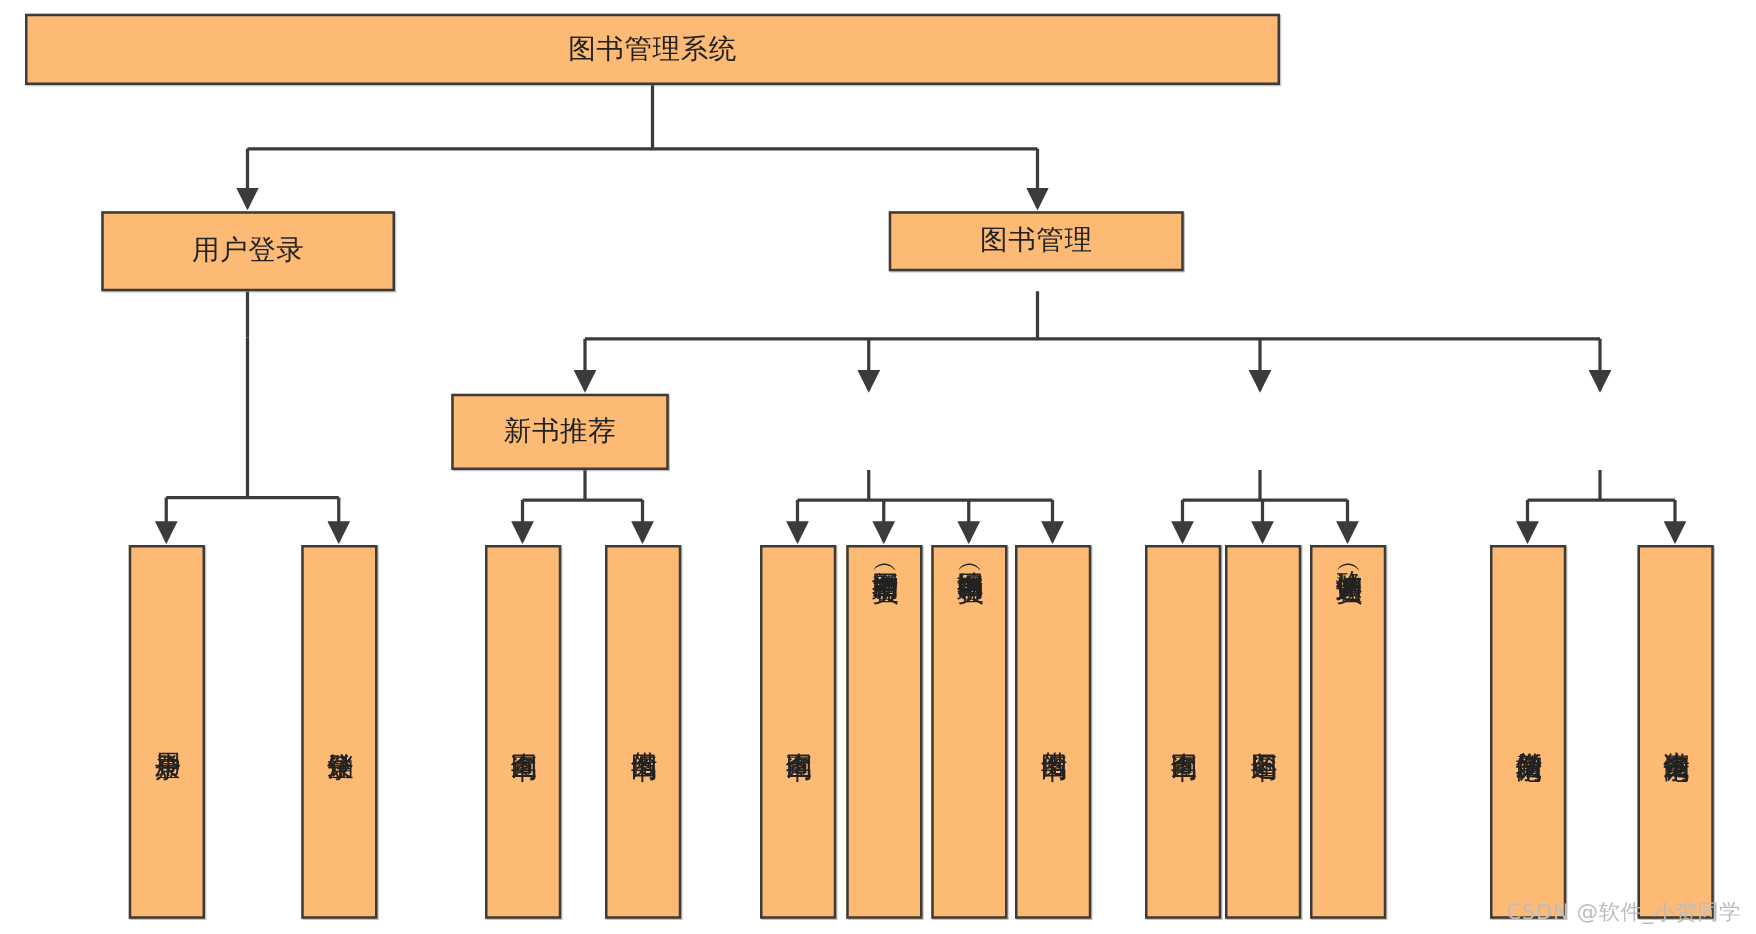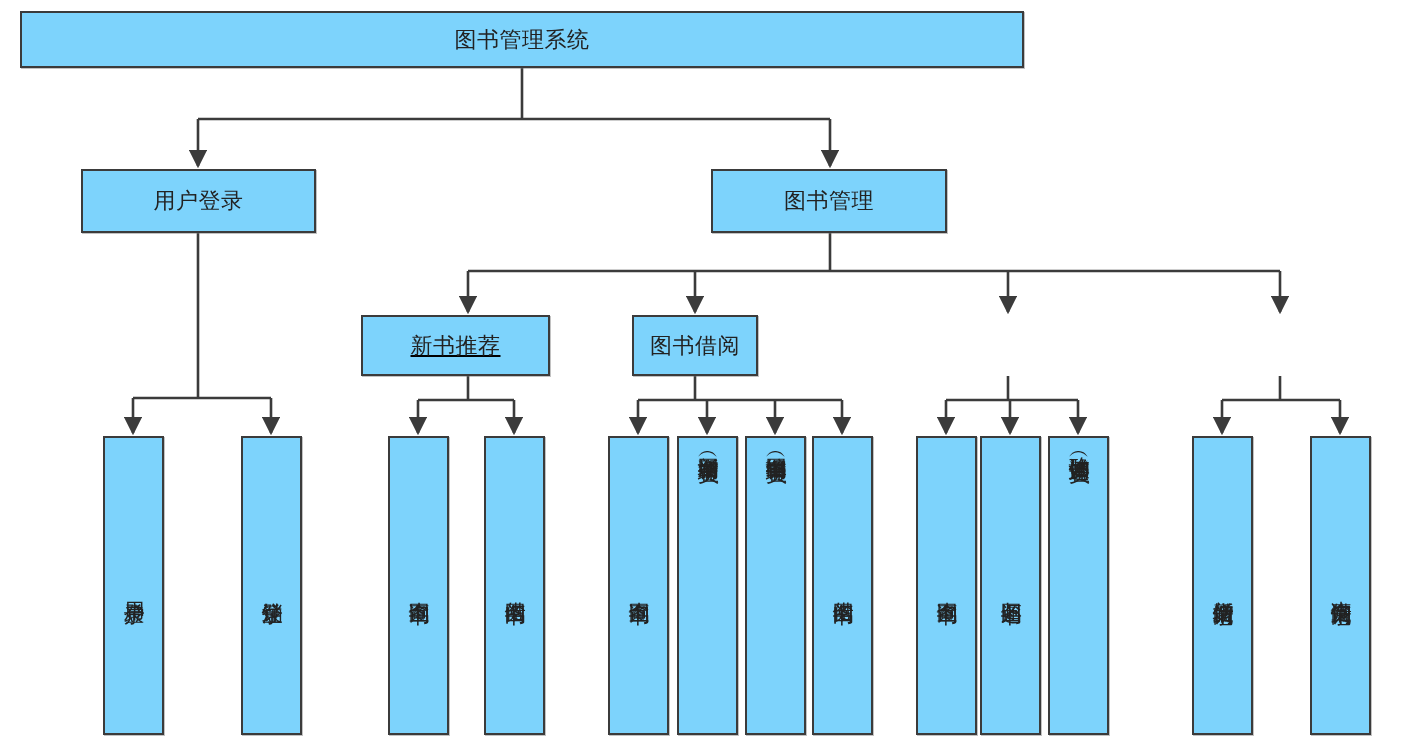--- a/index.html
+++ b/index.html
@@ -17,21 +17,21 @@
   }
   #diagram-root {
     position: relative;
     width: 1405px;
     height: 747px;
     background: #ffffff;
   }
   .node {
     position: absolute;
     box-sizing: border-box;
-    background: #7dd3fc;
+    background: #fdba74;
     border: 2px solid #3b3b3b;
     box-shadow: 1px 1px 0 0 rgba(120,120,120,0.45);
   }
   .node-h {
     display: flex;
     align-items: center;
     justify-content: center;
   }
   .node-h .node-label {
     font-size: 22px;
@@ -144,31 +144,28 @@
   </svg>
 
   <div class="node node-h" style="left:20px; top:11px; width:1004px; height:57px;">
     <span class="node-label">图书管理系统</span>
   </div>
 
   <div class="node node-h" style="left:81px; top:169px; width:235px; height:64px;">
     <span class="node-label">用户登录</span>
   </div>
 
-  <div class="node node-h" style="left:711px; top:169px; width:236px; height:64px;">
+  <div class="node node-h" style="left:711px; top:169px; width:236px; height:48px;">
     <span class="node-label">图书管理</span>
   </div>
 
-  <div class="node node-h" style="left:361px; top:315px; width:189px; height:61px;text-decoration:underline;">
+  <div class="node node-h" style="left:361px; top:315px; width:174px; height:61px;">
     <span class="node-label">新书推荐</span>
   </div>
 
-  <div class="node node-h" style="left:632px; top:315px; width:126px; height:61px;">
-    <span class="node-label">图书借阅</span>
-  </div>
 
 
 
   <div class="node node-v center-v" style="left:103px; top:436px; width:61px; height:299px;">
     <span class="node-label">用户登录</span>
   </div>
 
   <div class="node node-v center-v" style="left:241px; top:436px; width:61px; height:299px;">
     <span class="node-label">注销登录</span>
   </div>
@@ -210,14 +207,15 @@
   </div>
 
   <div class="node node-v center-v" style="left:1192px; top:436px; width:61px; height:299px;">
     <span class="node-label">新增借阅记录</span>
   </div>
 
   <div class="node node-v center-v" style="left:1310px; top:436px; width:61px; height:299px;">
     <span class="node-label">查询借阅记录</span>
   </div>
 
+  <div id="watermark">CSDN @软件_小贺同学</div>
 
 </div>
 
 </body></html>

